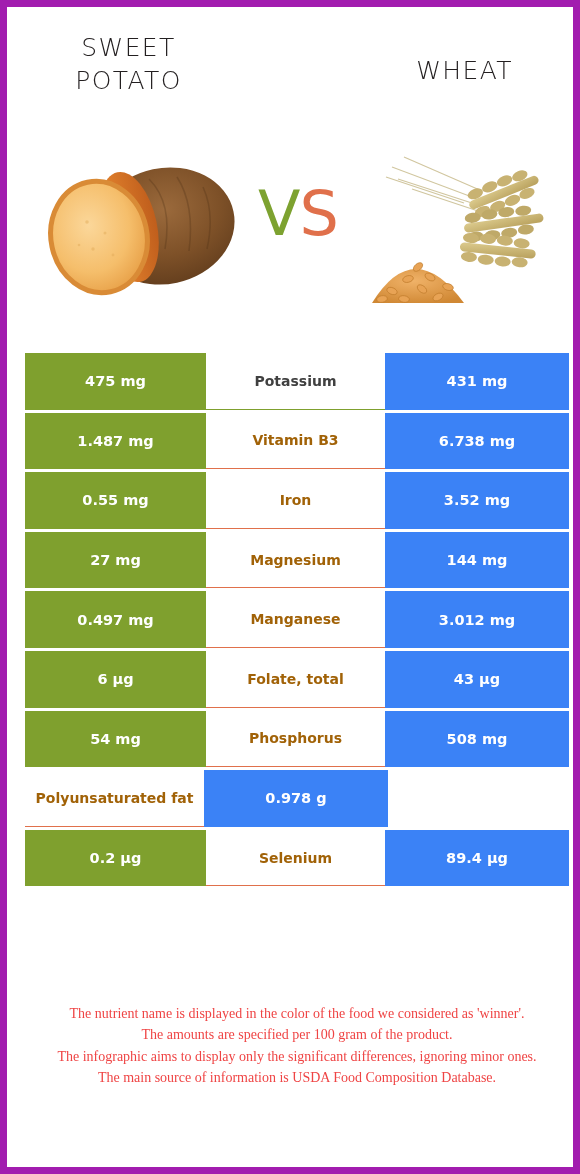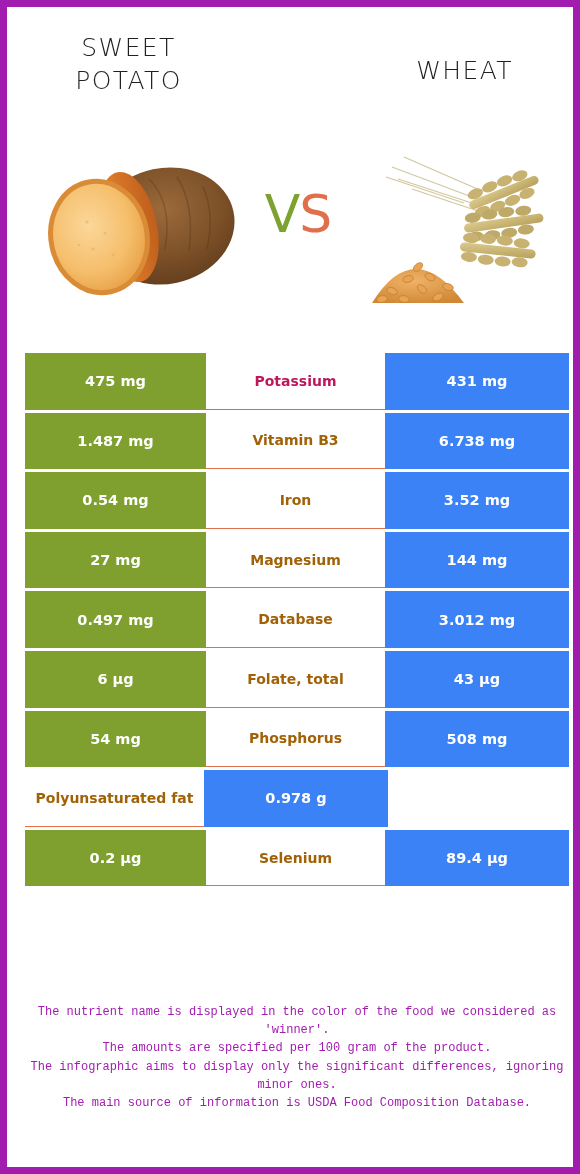--- a/index.html
+++ b/index.html
@@ -59,21 +59,21 @@
   .food-left  { left: 10px; }
   .food-right { left: 345px; }
 
   .vs {
     position: absolute;
     left: 236px;
     top: 42px;
     width: 110px;
     height: 90px;
     font-family: "DejaVu Sans", sans-serif;
-    font-size: 52px;
+    font-size: 62px;
     font-weight: 400;
     letter-spacing: -1px;
     line-height: 90px;
     text-align: center;
     white-space: nowrap;
   }
   .vs .v { color: #7DA230; }
   .vs .s { color: #E0704B; }
 
   
@@ -109,33 +109,33 @@
     width: 179px;
     background: #ffffff;
     font-size: 14px;
     font-weight: 700;
   }
   .cell-right {
     width: 184px;
     background: #3b82f6;
     color: #ffffff;
   }
-  .cell-mid.win-green  { color: #be185d; border-bottom: 1px solid #7FA02E; }
+  .cell-mid.win-green  { color: #404040; border-bottom: 1px solid #7FA02E; }
   .cell-mid.win-orange { color: #a16207; border-bottom: 1px solid #E0704B; }
 
   
   .footer {
     position: absolute;
     left: 18px;
     top: 996px;
     width: 544px;
-    font-family: Liberation Mono, monospace;
-    font-size: 12px;
+    font-family: Liberation Serif, serif;
+    font-size: 14px;
     line-height: 1.52;
-    color: #a21caf;
+    color: #ef4444;
     text-align: center;
   }
   .footer p { margin: 0; }
 </style>
 </head>
 <body>
 
 <div id="page">
 
   <div class="titles">
@@ -270,32 +270,32 @@
         <div class="cell cell-left">475 mg</div>
         <div class="cell cell-mid win-green">Potassium</div>
         <div class="cell cell-right">431 mg</div>
       </div>
       <div class="row">
         <div class="cell cell-left">1.487 mg</div>
         <div class="cell cell-mid win-orange">Vitamin B3</div>
         <div class="cell cell-right">6.738 mg</div>
       </div>
       <div class="row">
-        <div class="cell cell-left">0.54 mg</div>
+        <div class="cell cell-left">0.55 mg</div>
         <div class="cell cell-mid win-orange">Iron</div>
         <div class="cell cell-right">3.52 mg</div>
       </div>
       <div class="row">
         <div class="cell cell-left">27 mg</div>
         <div class="cell cell-mid win-orange">Magnesium</div>
         <div class="cell cell-right">144 mg</div>
       </div>
       <div class="row">
         <div class="cell cell-left">0.497 mg</div>
-        <div class="cell cell-mid win-orange">Database</div>
+        <div class="cell cell-mid win-orange">Manganese</div>
         <div class="cell cell-right">3.012 mg</div>
       </div>
       <div class="row">
         <div class="cell cell-left">6 µg</div>
         <div class="cell cell-mid win-orange">Folate, total</div>
         <div class="cell cell-right">43 µg</div>
       </div>
       <div class="row">
         <div class="cell cell-left">54 mg</div>
         <div class="cell cell-mid win-orange">Phosphorus</div>

